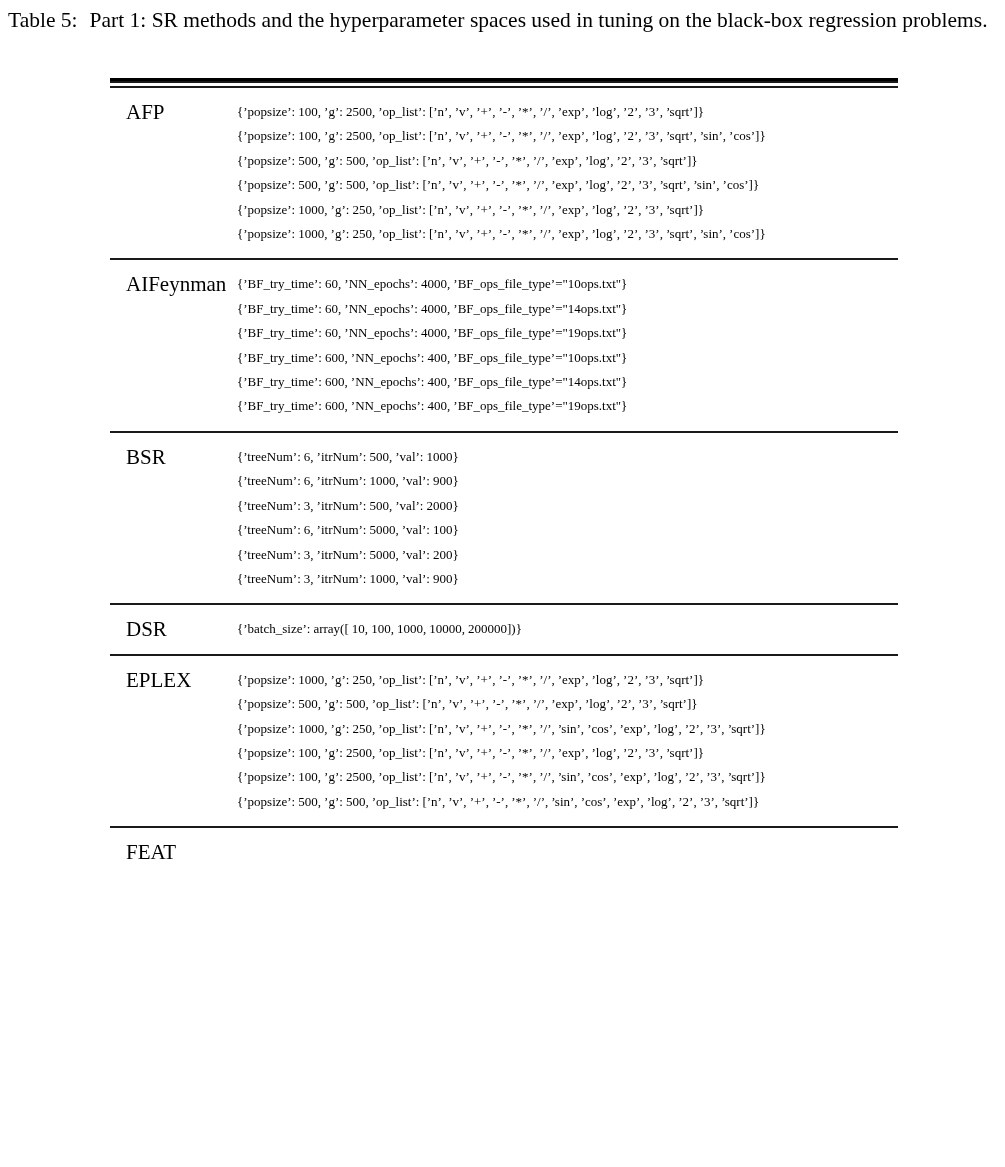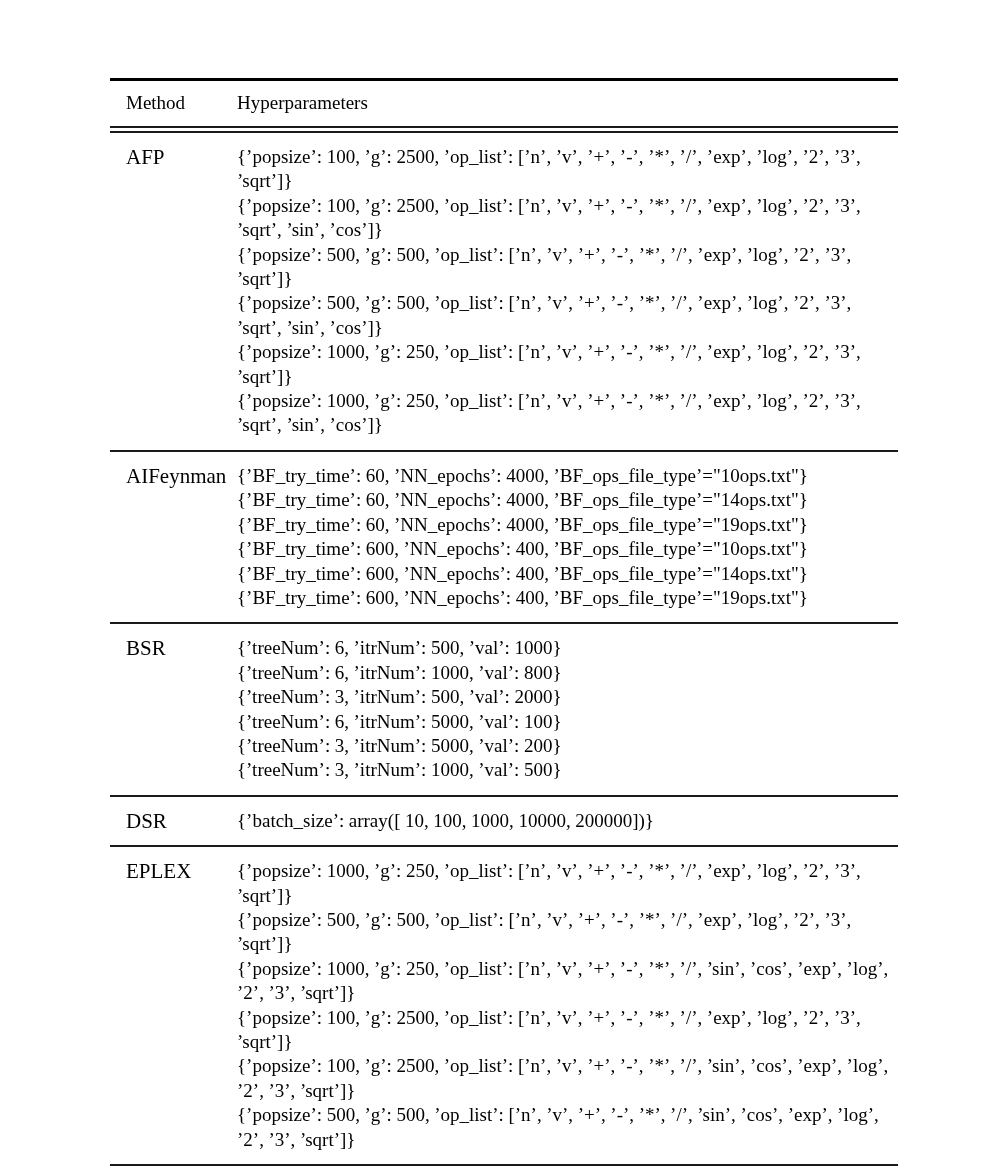--- a/index.html
+++ b/index.html
@@ -116,56 +116,55 @@
   
   .body-method {
     font-size: 21px;
     line-height: 24.4px;
     padding-left: 16px !important;
     padding-top: 12px !important;
     padding-bottom: 12px !important;
     white-space: nowrap;
   }
   .body-hyper {
-    font-size: 19px;
+    font-size: 13px;
     line-height: 24.4px;
     padding-top: 12px !important;
     padding-bottom: 12px !important;
     padding-right: 2px !important;
   }
   .hp-line {
     display: block;
     white-space: normal;
     word-spacing: -0.2px;
   }
 </style>
 </head>
 <body>
 
 <div class="page">
 
+  <div class="caption">
+    <span class="cap-label">Table 5:</span><span class="cap-gap"></span><span>Part 1: SR methods and the hyperparameter spaces used in tuning on the black-box regression problems.</span>
+  </div>
 
   <div class="table-wrap">
     <table class="booktabs">
       <colgroup>
         <col class="col-method">
         <col class="col-hyper">
       </colgroup>
       <tbody>
 
         <tr>
           <td class="rule-top-cell" colspan="2">
             <div class="rule-thick"></div>
           </td>
         </tr>
 
-        <tr>
-          <th class="hdr-cell hdr-method">Method</th>
-          <th class="hdr-cell hdr-hyper">Hyperparameters</th>
-        </tr>
 
         <tr>
           <td class="rule-double-cell" colspan="2">
             <div class="rule-double-top"></div>
             <div class="rule-double-gap"></div>
             <div class="rule-double-bot"></div>
           </td>
         </tr>
 
       <tr>
@@ -197,25 +196,25 @@
           </tr>
           <tr>
             <td colspan="2" class="rule-mid-cell">
               <div class="rule-thin"></div>
             </td>
           </tr>
           <tr>
             <td class="body-method">BSR</td>
             <td class="body-hyper">
               <span class="hp-line">{’treeNum’: 6, ’itrNum’: 500, ’val’: 1000}</span>
-              <span class="hp-line">{’treeNum’: 6, ’itrNum’: 1000, ’val’: 800}</span>
+              <span class="hp-line">{’treeNum’: 6, ’itrNum’: 1000, ’val’: 900}</span>
               <span class="hp-line">{’treeNum’: 3, ’itrNum’: 500, ’val’: 2000}</span>
               <span class="hp-line">{’treeNum’: 6, ’itrNum’: 5000, ’val’: 100}</span>
               <span class="hp-line">{’treeNum’: 3, ’itrNum’: 5000, ’val’: 200}</span>
-              <span class="hp-line">{’treeNum’: 3, ’itrNum’: 1000, ’val’: 500}</span>
+              <span class="hp-line">{’treeNum’: 3, ’itrNum’: 1000, ’val’: 900}</span>
             </td>
           </tr>
           <tr>
             <td colspan="2" class="rule-mid-cell">
               <div class="rule-thin"></div>
             </td>
           </tr>
           <tr>
             <td class="body-method">DSR</td>
             <td class="body-hyper">

